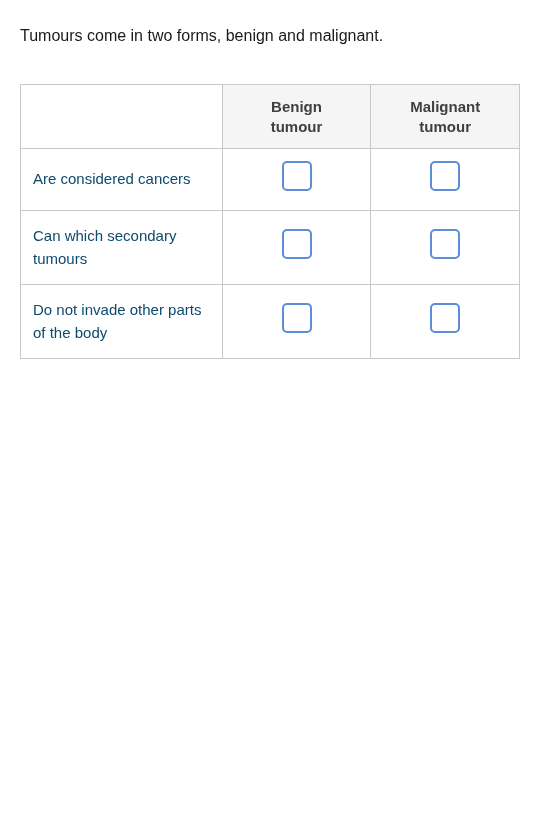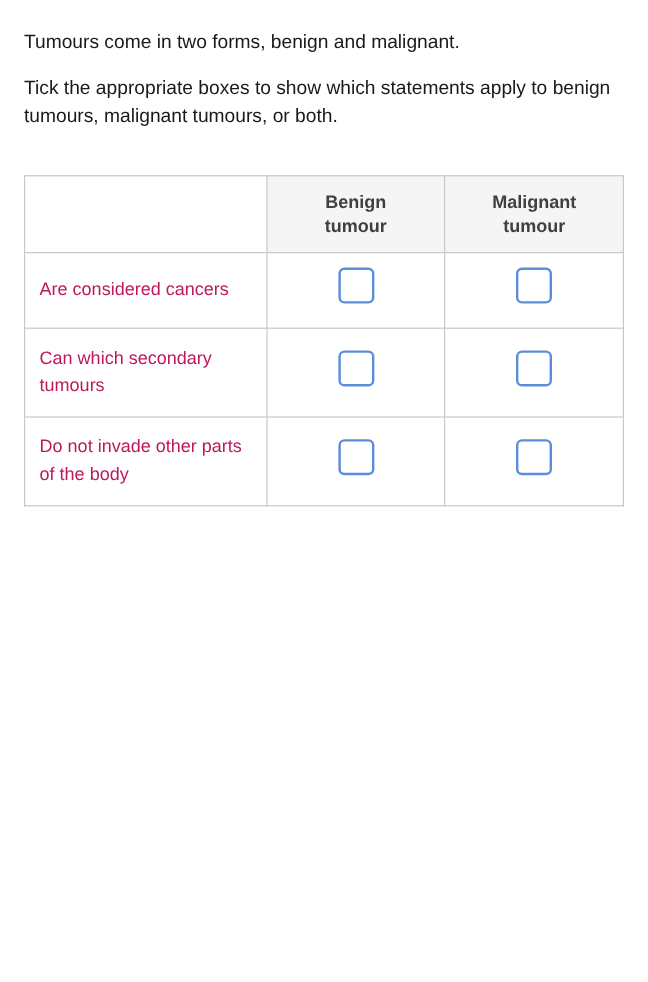--- a/index.html
+++ b/index.html
@@ -44,21 +44,21 @@
     .table-wrapper th {
       background-color: #f5f5f5;
       text-align: center;
       font-weight: 700;
       font-size: 15px;
       color: #404040;
     }
 
     .table-wrapper td.statement-cell {
       font-size: 15px;
-      color: #be185d;
+      color: #0c4a6e;
       width: 190px;
       text-align: left;
       padding: 14px 12px;
     }
 
     .table-wrapper td.checkbox-cell {
       text-align: center;
       vertical-align: middle;
       width: 140px;
     }
@@ -82,21 +82,20 @@
     .header-label-th {
       font-weight: 700;
       line-height: 1.3;
     }
   </style>
 </head>
 <body>
 
 <div class="intro-text">
   <p>Tumours come in two forms, benign and malignant.</p>
-  <p>Tick the appropriate boxes to show which statements apply to benign tumours, malignant tumours, or both.</p>
 </div>
 
 <table class="table-wrapper">
   <thead>
     <tr class="header-row">
       <th style="background:#ffffff; border-top:1.5px solid #c8c8c8; border-left:1.5px solid #c8c8c8; border-bottom:1.5px solid #c8c8c8; border-right:1.5px solid #c8c8c8;"></th>
       <th class="header-label-th">
         <span>Benign</span><br>
         <span>tumour</span>
       </th>

